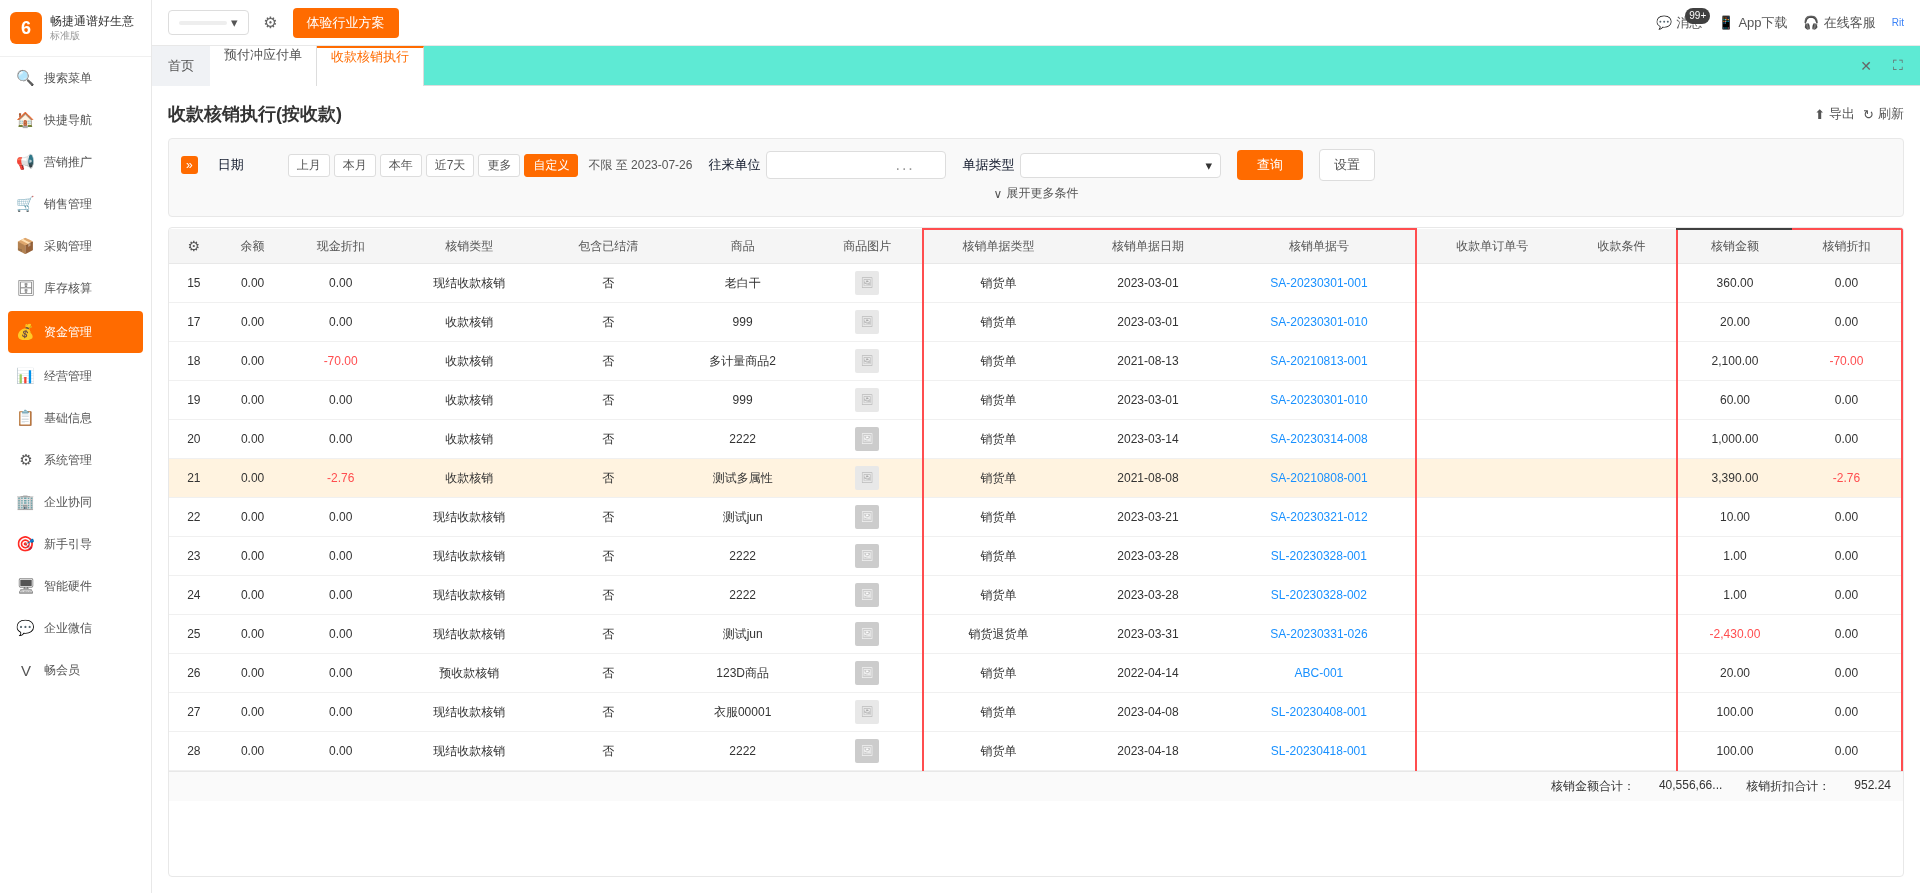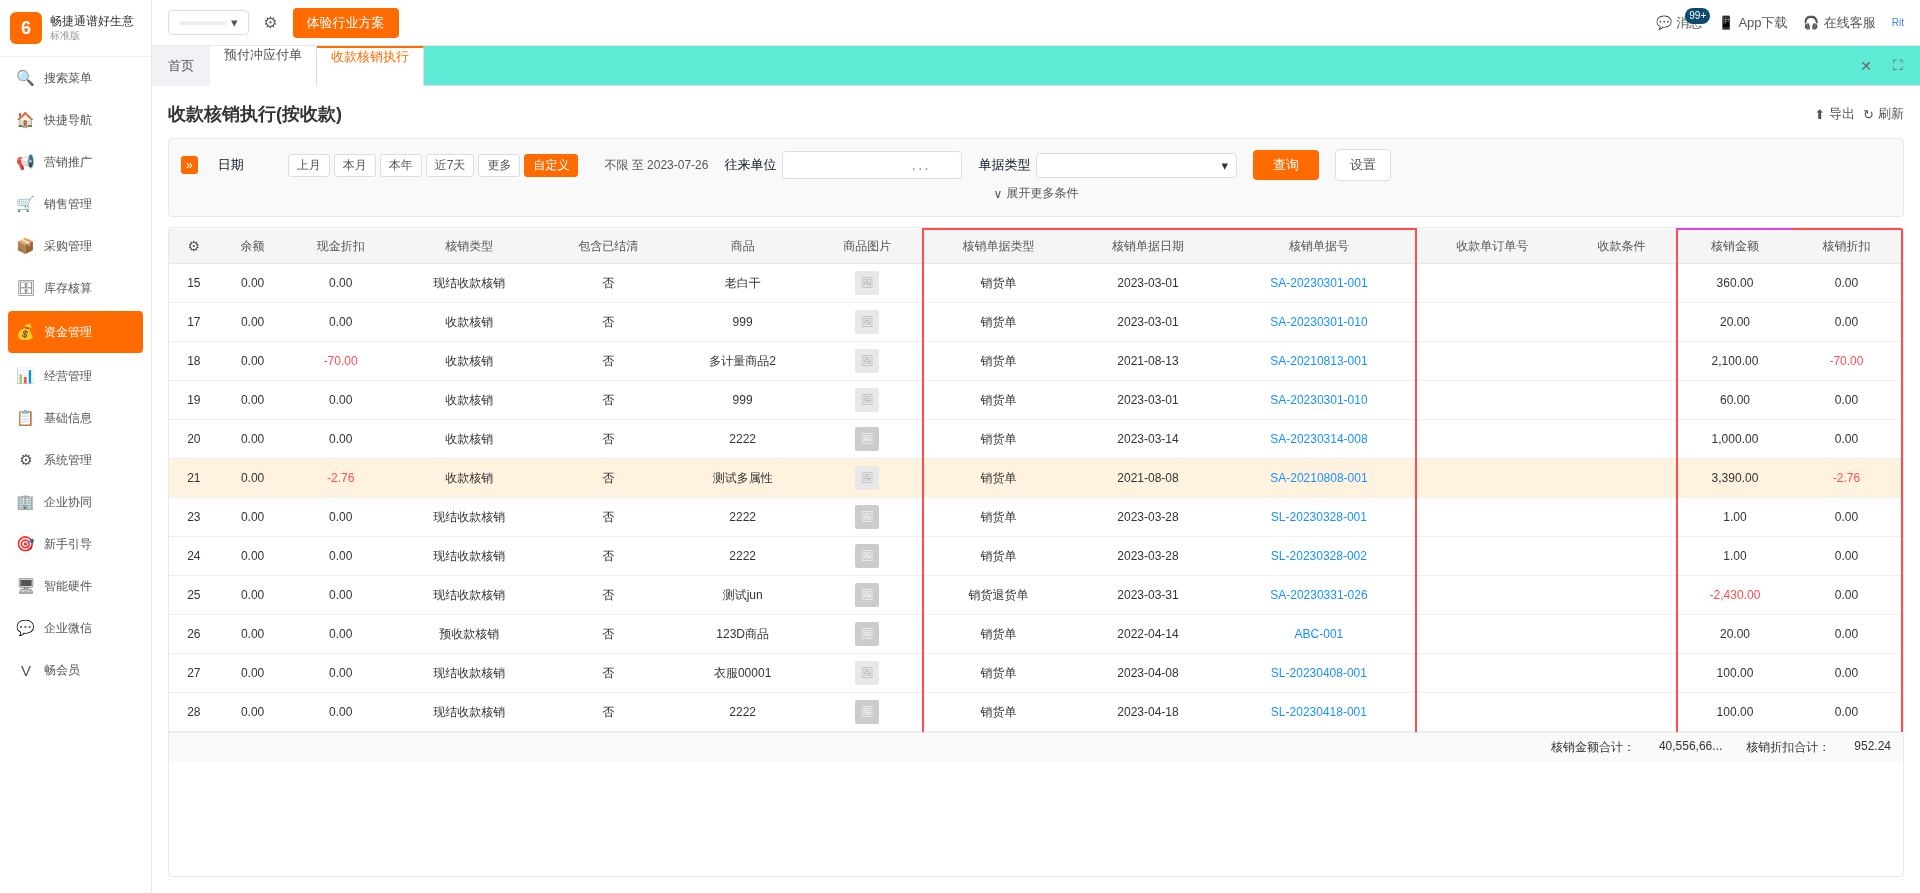--- a/index.html
+++ b/index.html
@@ -20,21 +20,21 @@
     .main-area { flex: 1; display: flex; flex-direction: column; height: 893px; overflow: hidden; }
 
     
     .topbar { height: 46px; background: #fff; border-bottom: 1px solid #e8e8e8; display: flex; align-items: center; padding: 0 16px; gap: 12px; flex-shrink: 0; }
     .topbar-left { display: flex; align-items: center; gap: 8px; flex: 1; }
     .topbar-selector { display: flex; align-items: center; gap: 4px; border: 1px solid #ddd; border-radius: 4px; padding: 4px 10px; font-size: 13px; color: #555; background: #fff; cursor: pointer; }
     .topbar-gear { width: 28px; height: 28px; border-radius: 4px; display: flex; align-items: center; justify-content: center; cursor: pointer; color: #666; font-size: 16px; }
     .topbar-solution-btn { background: #ff6b00; color: #fff; border: none; border-radius: 4px; padding: 6px 14px; font-size: 13px; cursor: pointer; }
     .topbar-right { display: flex; align-items: center; gap: 16px; }
     .topbar-msg { display: flex; align-items: center; gap: 4px; color: #555; font-size: 13px; cursor: pointer; position: relative; }
-    .topbar-badge { background: #0c4a6e; color: #fff; border-radius: 10px; font-size: 10px; padding: 0 4px; height: 16px; line-height: 16px; position: absolute; top: -6px; right: -8px; }
+    .topbar-badge { background: #404040; color: #fff; border-radius: 10px; font-size: 10px; padding: 0 4px; height: 16px; line-height: 16px; position: absolute; top: -6px; right: -8px; }
     .topbar-app { display: flex; align-items: center; gap: 4px; color: #555; font-size: 13px; cursor: pointer; }
     .topbar-service { display: flex; align-items: center; gap: 4px; color: #555; font-size: 13px; cursor: pointer; }
     .topbar-user { color: #3b82f6; font-size: 10px; }
 
     
     .tabbar { height: 40px; background: #5eead4; display: flex; align-items: center; padding: 0 0 0 0; border-bottom: 1px solid #ddd; flex-shrink: 0; }
     .tab-home { padding: 0 16px; height: 40px; line-height: 40px; color: #555; font-size: 13px; cursor: pointer; background: #f0f2f5; }
     .tab-item { display: flex; align-items: center; height: 40px; padding: 0 14px; background: #fff; border-right: 1px solid #ddd; font-size: 13px; color: #555; cursor: pointer; gap: 22px; flex-direction: column; }
     .tab-item.active { color: #ff6b00; border-top: 2px solid #ff6b00; }
     .tab-item .tab-close { color: #999; font-size: 12px; cursor: pointer; }
@@ -230,21 +230,21 @@
         <div class="filter-group">
           <span class="filter-label">日期</span>
           <div class="filter-date-btns">
             <button class="filter-date-btn">上月</button>
             <button class="filter-date-btn">本月</button>
             <button class="filter-date-btn">本年</button>
             <button class="filter-date-btn">近7天</button>
             <button class="filter-date-btn">更多</button>
             <button class="filter-date-btn custom">自定义</button>
           </div>
-          <div style="margin-left:20px;">
+          <div style="margin-left:4px;">
             <div class="filter-date-range">不限 至 2023-07-26</div>
           </div>
         </div>
 
         <div class="filter-group">
           <span class="filter-label">往来单位</span>
           <div class="filter-input-wrap">
             <input class="filter-input" type="text" style="">
             <span class="filter-dots">...</span>
           </div>
@@ -276,21 +276,21 @@
             <th>现金折扣</th>
             <th>核销类型</th>
             <th>包含已结清</th>
             <th>商品</th>
             <th>商品图片</th>
             <th style="border-left:2px solid #ff4d4f;border-top:2px solid #ff4d4f;">核销单据类型</th>
             <th style="border-top:2px solid #ff4d4f;">核销单据日期</th>
             <th style="border-right:2px solid #ff4d4f;border-top:2px solid #ff4d4f;">核销单据号</th>
             <th>收款单订单号</th>
             <th>收款条件</th>
-            <th style="border-left:2px solid #ff4d4f;border-top:2px solid #d946ef;">核销金额</th>
+            <th style="border-left:2px solid #ff4d4f;border-top:2px solid #404040;">核销金额</th>
             <th style="border-right:2px solid #ff4d4f;border-top:2px solid #ff4d4f;">核销折扣</th>
           </tr>
         </thead>
         <tbody id="table-body">
         <tr>
     <td>15</td>
     <td>0.00</td>
     <td class="">0.00</td>
     <td>现结收款核销</td>
     <td>否</td>
@@ -376,20 +376,36 @@
     <td>否</td>
     <td>测试多属性</td>
     <td><span style="display:inline-block;width:24px;height:24px;background:#e8e8e8;border-radius:2px;font-size:10px;line-height:24px;color:#aaa;text-align:center;">🖼</span></td>
     <td style="border-left:2px solid #ff4d4f;">销货单</td>
     <td>2021-08-08</td>
     <td style="border-right:2px solid #ff4d4f;"><a class="link-text">SA-20210808-001</a></td>
     <td></td>
     <td></td>
     <td style="border-left:2px solid #ff4d4f;" class="">3,390.00</td>
     <td style="border-right:2px solid #ff4d4f;" class="red-text">-2.76</td>
+  </tr>
+            <tr>
+    <td>22</td>
+    <td>0.00</td>
+    <td class="">0.00</td>
+    <td>现结收款核销</td>
+    <td>否</td>
+    <td>测试jun</td>
+    <td><span style="display:inline-block;width:24px;height:24px;background:#ccc;border-radius:2px;font-size:10px;line-height:24px;color:#fff;text-align:center;">🖼</span></td>
+    <td style="border-left:2px solid #ff4d4f;">销货单</td>
+    <td>2023-03-21</td>
+    <td style="border-right:2px solid #ff4d4f;"><a class="link-text">SA-20230321-012</a></td>
+    <td></td>
+    <td></td>
+    <td style="border-left:2px solid #ff4d4f;" class="">10.00</td>
+    <td style="border-right:2px solid #ff4d4f;" class="">0.00</td>
   </tr>
             <tr>
     <td>23</td>
     <td>0.00</td>
     <td class="">0.00</td>
     <td>现结收款核销</td>
     <td>否</td>
     <td>2222</td>
     <td><span style="display:inline-block;width:24px;height:24px;background:#ccc;border-radius:2px;font-size:10px;line-height:24px;color:#fff;text-align:center;">🖼</span></td>
     <td style="border-left:2px solid #ff4d4f;">销货单</td>

